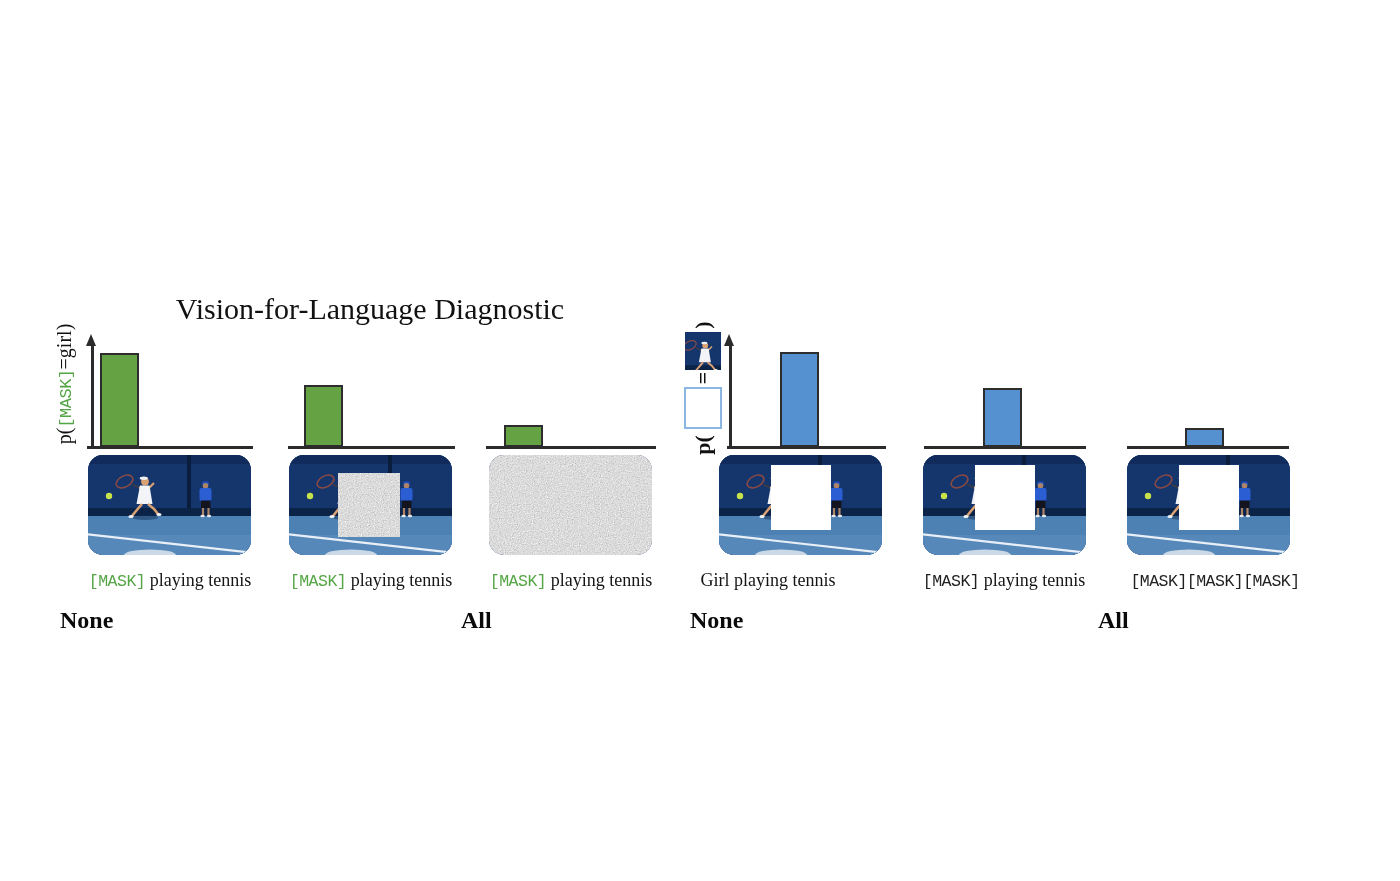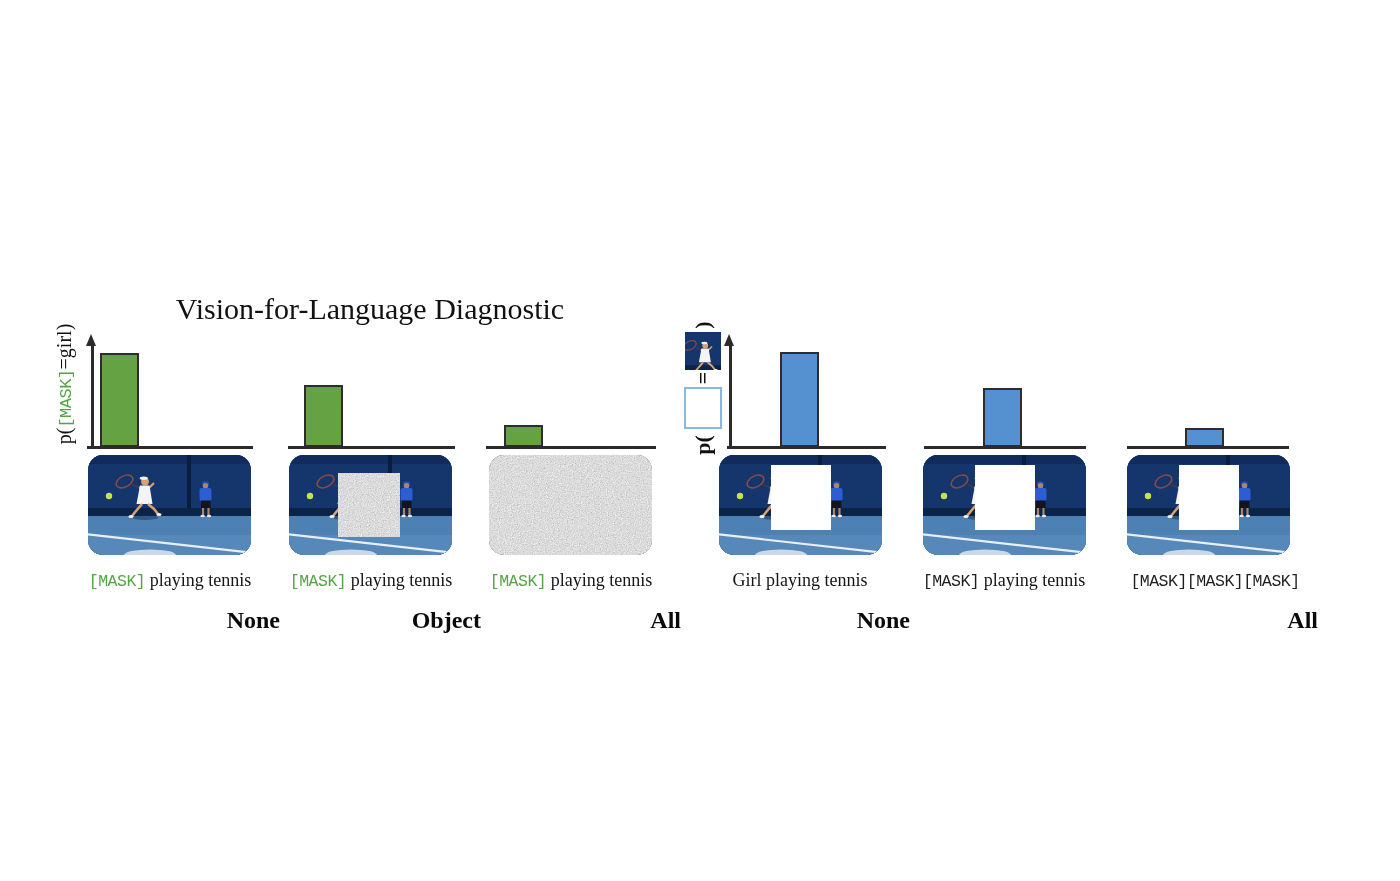--- a/index.html
+++ b/index.html
@@ -11,21 +11,21 @@
   .arrow{position:absolute;top:334px;width:0;height:0;
          border-left:5.5px solid transparent;border-right:5.5px solid transparent;
          border-bottom:12px solid #2b2b2b;}
   .bar{position:absolute;width:39px;box-sizing:border-box;border:2px solid #2d2d2d;}
   .frame{position:absolute;top:455px;width:163px;height:100px;border-radius:15px;overflow:hidden;background:#15356d;}
   .frame svg{position:absolute;left:0;top:0;display:block;}
   .overlay-noise{position:absolute;}
   .white-patch{position:absolute;left:52px;top:10px;width:60px;height:65px;background:#ffffff;}
   .caption{position:absolute;top:570px;width:220px;text-align:center;font-size:18px;color:#151515;white-space:nowrap;}
   .mask-token{font-family:"Liberation Mono",monospace;font-size:16.5px;letter-spacing:-0.5px;}
-  .cond{position:absolute;top:607px;width:220px;text-align:right;font-size:24px;font-weight:bold;color:#0a0a0a;}
+  .cond{position:absolute;top:607px;width:220px;text-align:left;font-size:24px;font-weight:bold;color:#0a0a0a;}
   .ylabel-left{position:absolute;left:-4px;top:371px;width:140px;height:26px;
                transform:rotate(-90deg);text-align:center;font-size:20px;color:#111;white-space:nowrap;}
   .ylabel-left .mask-token{font-size:17px;}
   .composite-label{position:absolute;left:681px;top:320px;width:44px;
                    display:flex;flex-direction:column;align-items:center;}
   .rot{display:block;transform:rotate(-90deg);font-size:22px;font-weight:600;color:#111;line-height:1;}
   .glyph-box{display:flex;align-items:center;justify-content:center;overflow:visible;}
   .gb-close{height:10px;}
   .gb-eq{height:15px;}
   .gb-open{height:30px;margin-top:1px;}
@@ -158,29 +158,28 @@
 
   <div class="caption" style="left:60px;">
     <span class="mask-token" style="color: rgb(85, 165, 70);">[MASK]</span><span> playing tennis</span>
   </div>
   <div class="caption" style="left:261px;">
     <span class="mask-token" style="color: rgb(85, 165, 70);">[MASK]</span><span> playing tennis</span>
   </div>
   <div class="caption" style="left:461px;">
     <span class="mask-token" style="color: rgb(85, 165, 70);">[MASK]</span><span> playing tennis</span>
   </div>
-  <div class="caption" style="left:690px;text-align:center;">
+  <div class="caption" style="left:658px;text-align:center;">
     <span class="mask-token" style="color: rgb(31, 31, 31);"></span><span>Girl playing tennis</span>
   </div>
   <div class="caption" style="left:894px;">
     <span class="mask-token" style="color: rgb(31, 31, 31);">[MASK]</span><span> playing tennis</span>
   </div>
   <div class="caption" style="left:1105px;">
     <span class="mask-token" style="color: rgb(31, 31, 31);">[MASK][MASK][MASK]</span><span></span>
   </div>
 
   <div class="cond" style="left:60px;">None</div>
-  <div class="cond" style="left:261px;">Object</div>
   <div class="cond" style="left:461px;">All</div>
   <div class="cond" style="left:690px;">None</div>
   <div class="cond" style="left:1098px;">All</div>
 
 </div>
 
 </body></html>

